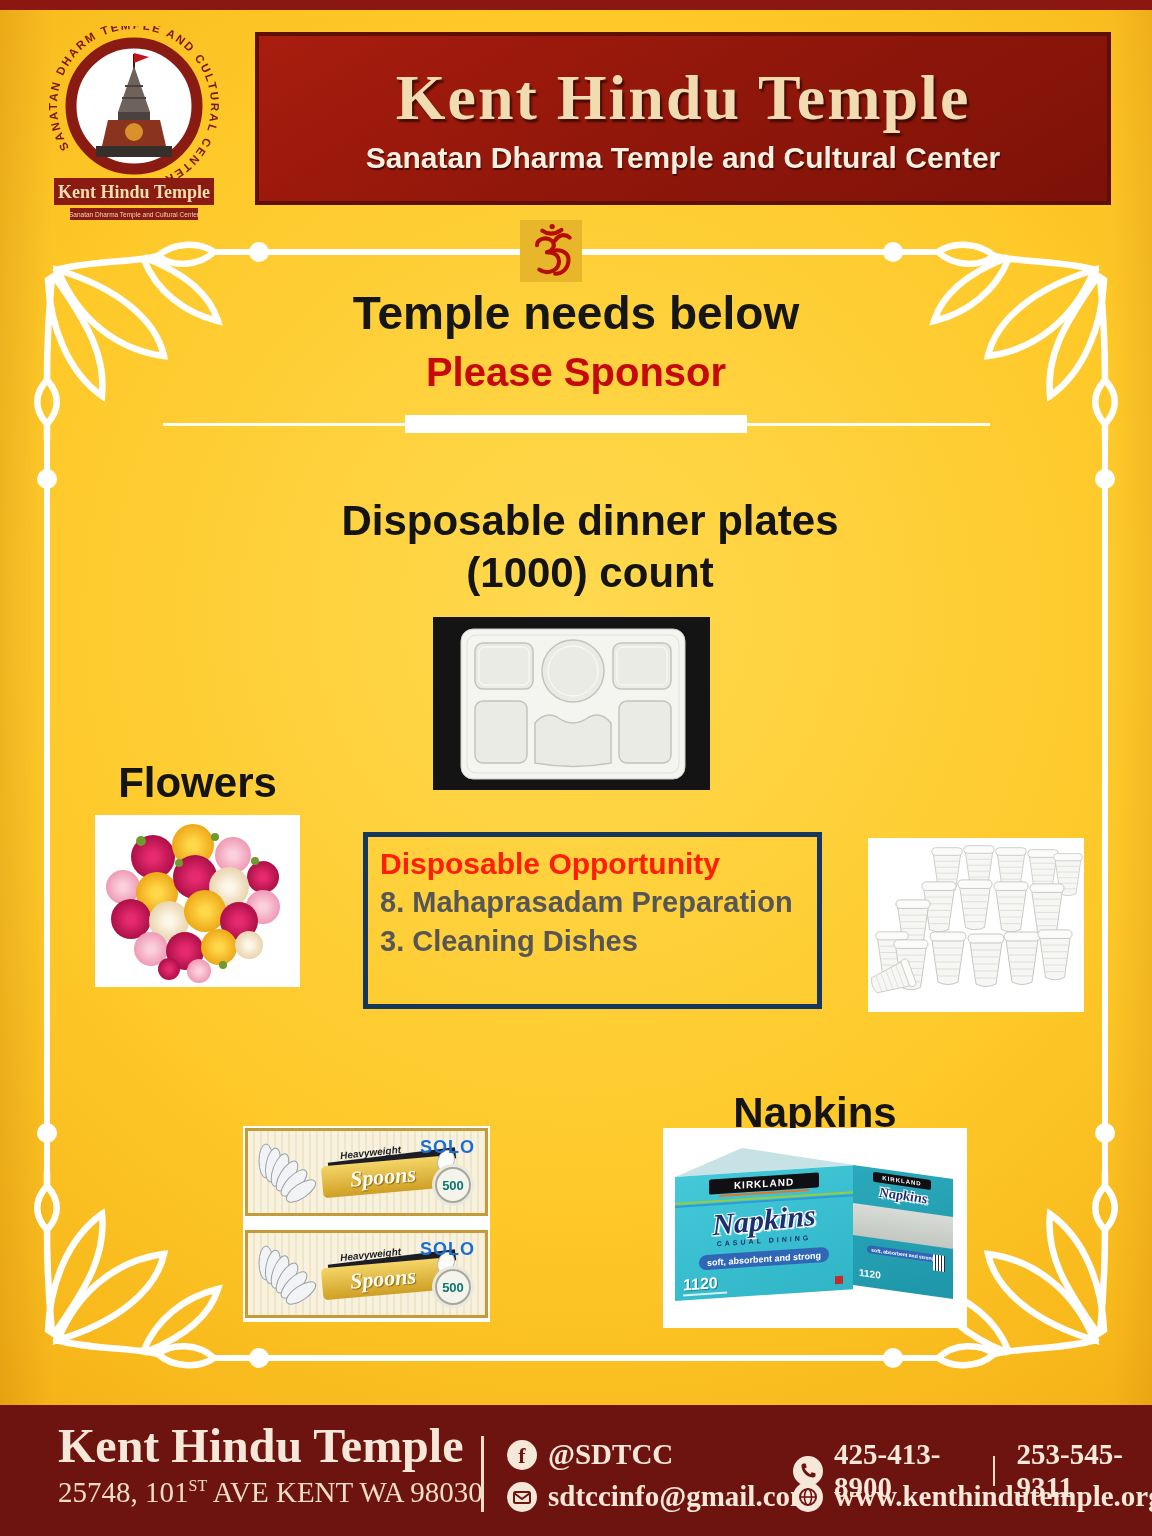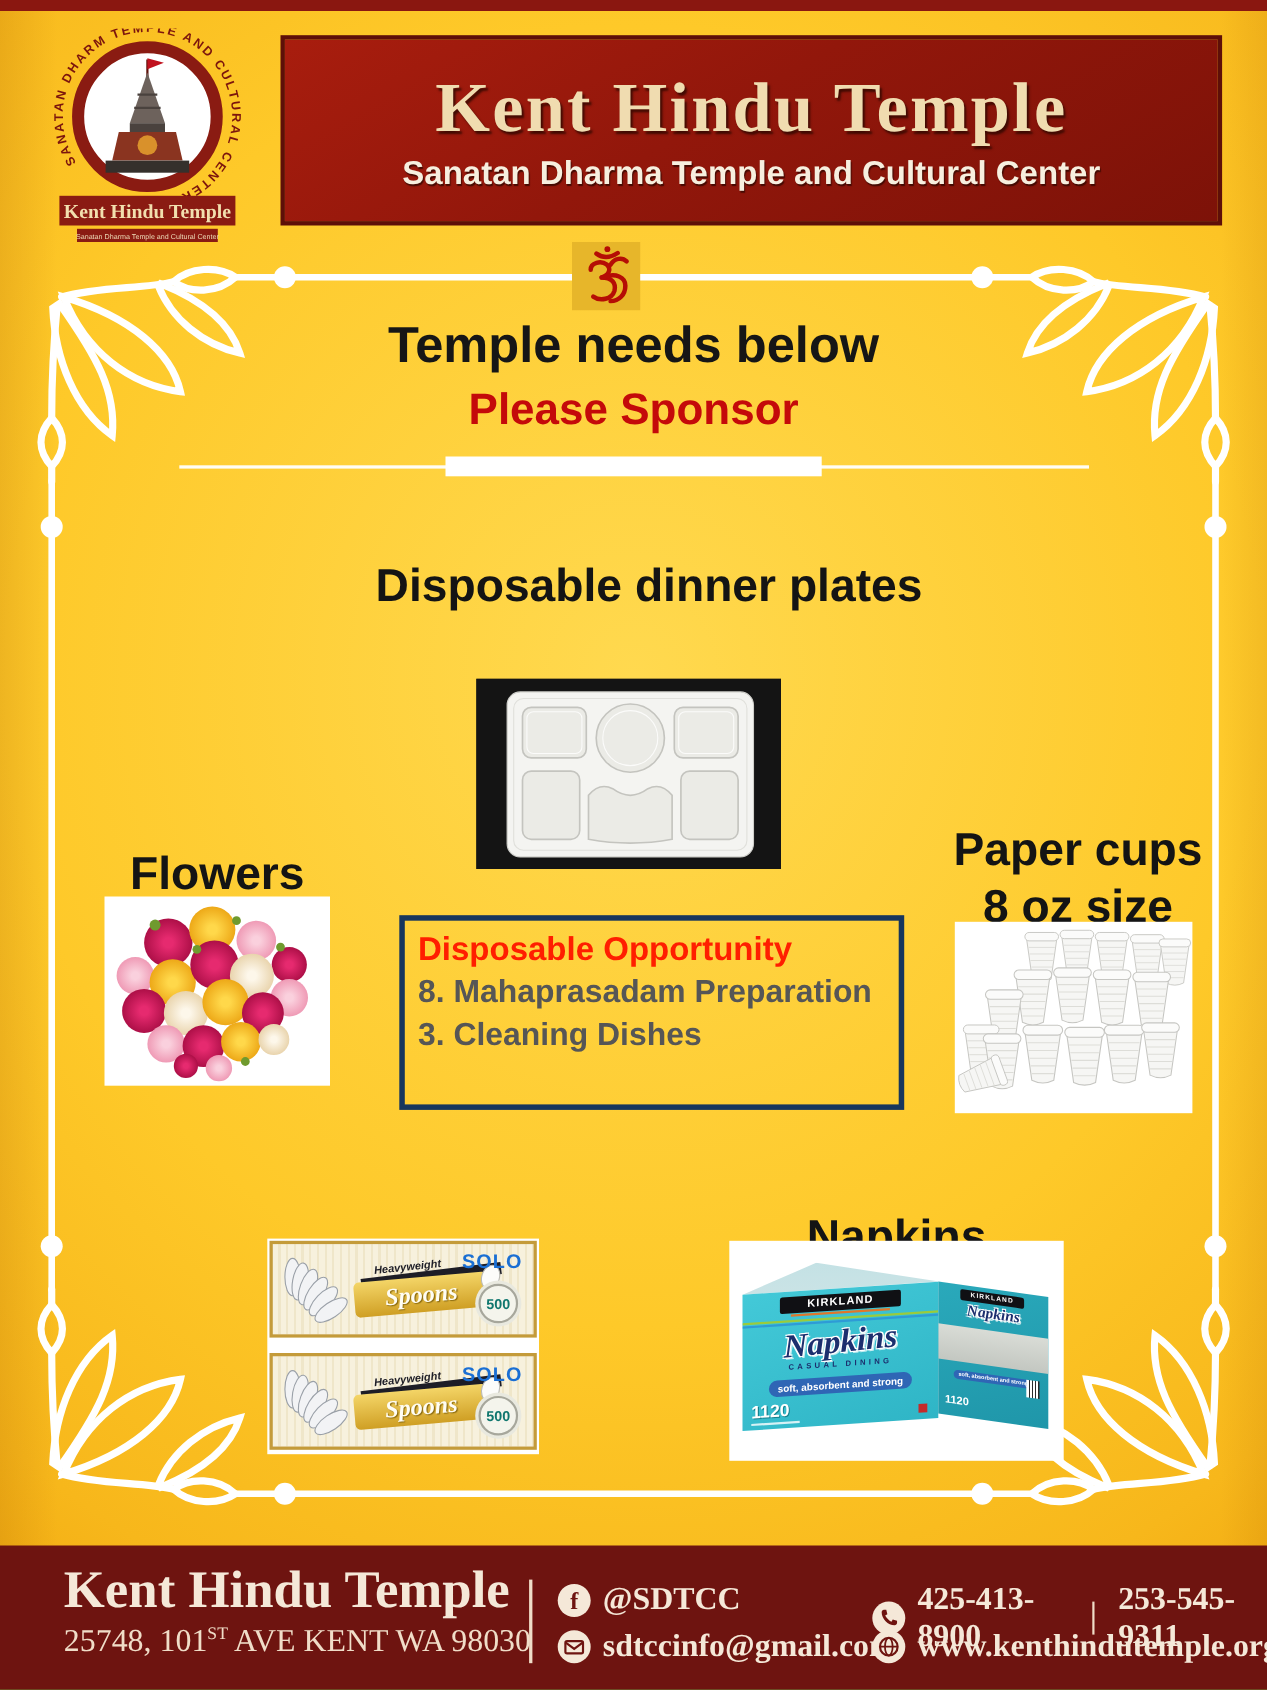--- a/index.html
+++ b/index.html
@@ -21,21 +21,21 @@
     color:#f0dcb0;text-shadow:2px 3px 2px rgba(50,8,0,.85);letter-spacing:2px;}
   .hbanner .t2{font-size:30px;font-weight:bold;color:#f7efdf;margin-top:8px;
     text-shadow:1px 2px 1px rgba(50,8,0,.8);}
   
   .om-box{left:520px;top:220px;width:62px;height:62px;background:#e7b62a;display:flex;align-items:center;justify-content:center;}
   
   .headline{left:0;top:286px;width:1152px;font-size:46px;font-weight:bold;color:#161616;}
   .sponsor{left:0;top:350px;width:1152px;font-size:40px;font-weight:bold;color:#c40a0a;}
   .div-thin{left:163px;top:423px;width:827px;height:3px;background:rgba(255,255,255,.95);}
   .div-thick{left:405px;top:415px;width:342px;height:18px;background:#ffffff;}
-  .sec-title{font-size:42px;font-weight:bold;color:#141414;line-height:50px;margin-top:11px;}
+  .sec-title{font-size:42px;font-weight:bold;color:#141414;line-height:50px;}
   
   .plate-fig{left:433px;top:617px;width:277px;height:173px;background:#141414;}
   .flowers-fig{left:95px;top:815px;width:205px;height:172px;background:#fff;}
   .cups-fig{left:868px;top:838px;width:216px;height:174px;background:#fff;}
   .volbox{left:363px;top:832px;width:459px;height:177px;border:5px solid #17365d;box-sizing:border-box;padding:8px 12px;}
   .volbox .vt{font-size:30px;font-weight:bold;color:#ff1e00;line-height:38px;}
   .volbox .vi{font-size:29px;font-weight:bold;color:#565656;line-height:39px;}
   .spoons-fig{left:243px;top:1126px;width:247px;height:196px;background:#fff;}
   .spoonbox{position:absolute;left:2px;width:243px;height:88px;box-sizing:border-box;border:3px solid #c49b3a;
     background:repeating-linear-gradient(90deg,#f7f1dd 0 5px,#efe6c9 5px 7px);overflow:hidden;}
@@ -154,20 +154,21 @@
       <circle cx="50" cy="6" r="4.5" fill="#b50d05" stroke="none"></circle>
     </svg>
   </div>
 
   <div class="abs sponsor ctr">Please Sponsor</div>
   <div class="abs headline ctr">Temple needs below</div>
   <div class="abs div-thin"></div>
   <div class="abs div-thick"></div>
 
   <div class="abs sec-title ctr" style="left:296px;top:496px;width:588px;">Disposable dinner plates</div>
+  <div class="abs sec-title ctr" style="left:296px;top:548px;width:588px;">(1000) count</div>
   <div class="abs plate-fig">
     <svg width="277" height="173" viewBox="0 0 277 173">
       <rect x="0" y="0" width="277" height="173" fill="#141414"></rect>
       <rect x="28" y="12" width="224" height="150" rx="12" fill="#f4f4f1" stroke="#cfcfca"></rect>
       <rect x="34" y="18" width="212" height="138" rx="9" fill="none" stroke="#e0e0db"></rect>
       <g fill="#ebebe6" stroke="#c4c4bf" stroke-width="1.5">
         <rect x="42" y="26" width="58" height="46" rx="8"></rect>
         <rect x="180" y="26" width="58" height="46" rx="8"></rect>
         <circle cx="140" cy="54" r="31"></circle>
         <rect x="42" y="84" width="52" height="62" rx="8"></rect>
@@ -225,22 +226,20 @@
         <circle cx="74" cy="154" r="11" fill="url(#gM)"></circle>
         <circle cx="46" cy="26" r="5" fill="#6f9a2e"></circle>
         <circle cx="120" cy="22" r="4" fill="#6f9a2e"></circle>
         <circle cx="84" cy="48" r="4" fill="#6f9a2e"></circle>
         <circle cx="160" cy="46" r="4" fill="#6f9a2e"></circle>
         <circle cx="128" cy="150" r="4" fill="#6f9a2e"></circle>
       </g>
     </svg>
   </div>
 
-  <div class="abs sec-title ctr" style="left:856px;top:736px;width:248px;">Paper cups</div>
-  <div class="abs sec-title ctr" style="left:856px;top:788px;width:248px;">8 oz size</div>
   <div class="abs cups-fig">
     <svg width="216" height="174" viewBox="0 0 216 174">
       <defs>
         <g id="cup">
           <path d="M4,10 L10,52 Q20,57 30,52 L36,10 Z" fill="#f6f6f4" stroke="#c6c6c2"></path>
           <rect x="2" y="2" width="36" height="9" rx="4.5" fill="#fbfbfa" stroke="#c6c6c2"></rect>
           <g stroke="#dddDD8" stroke-width="1">
             <line x1="6" y1="18" x2="34" y2="18"></line>
               <line x1="7" y1="25" x2="33" y2="25"></line>
             <line x1="8" y1="32" x2="32" y2="32"></line>

